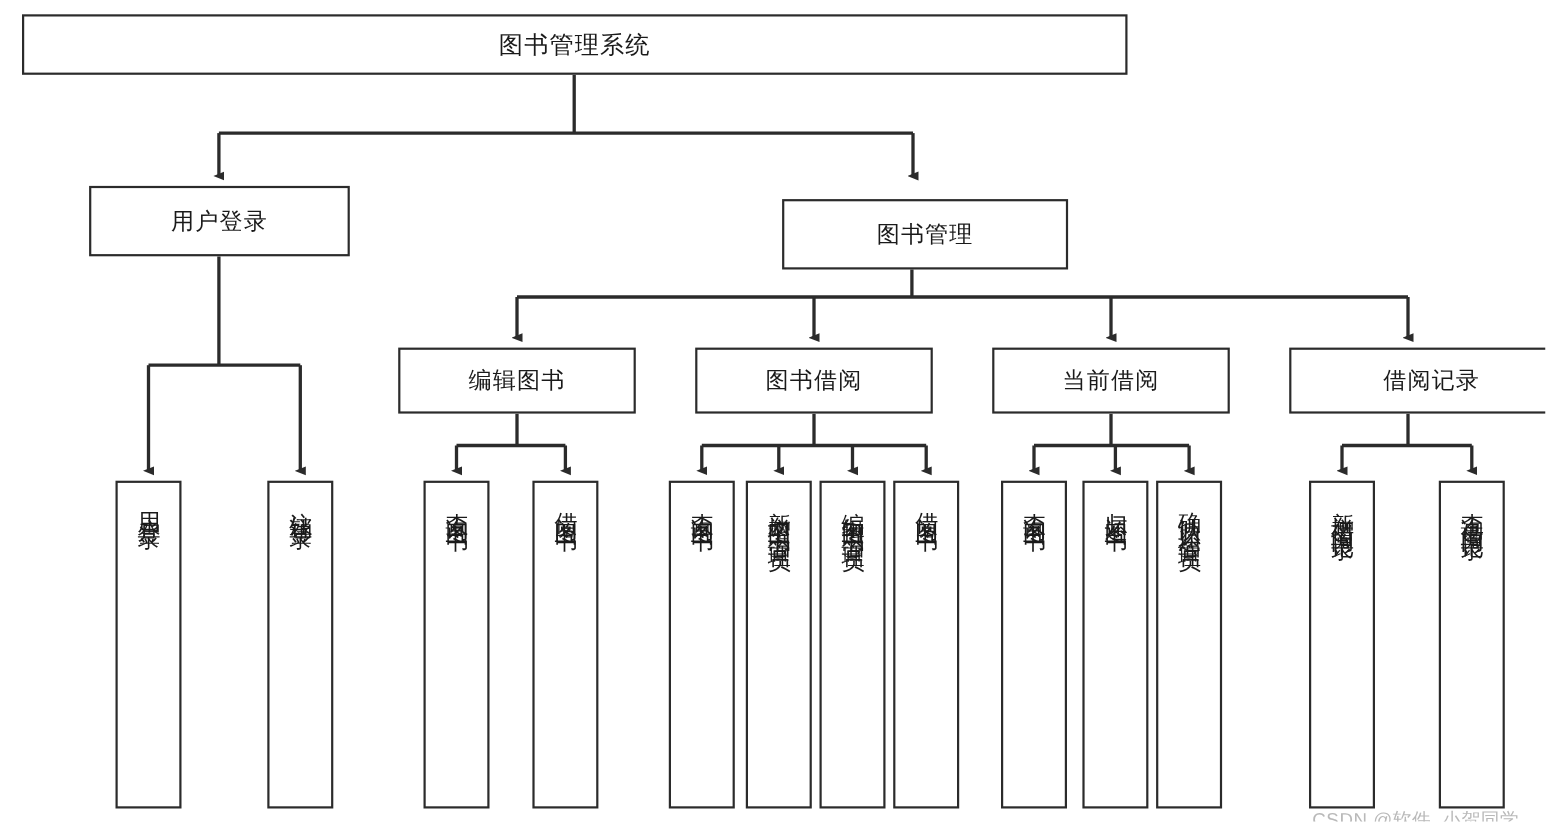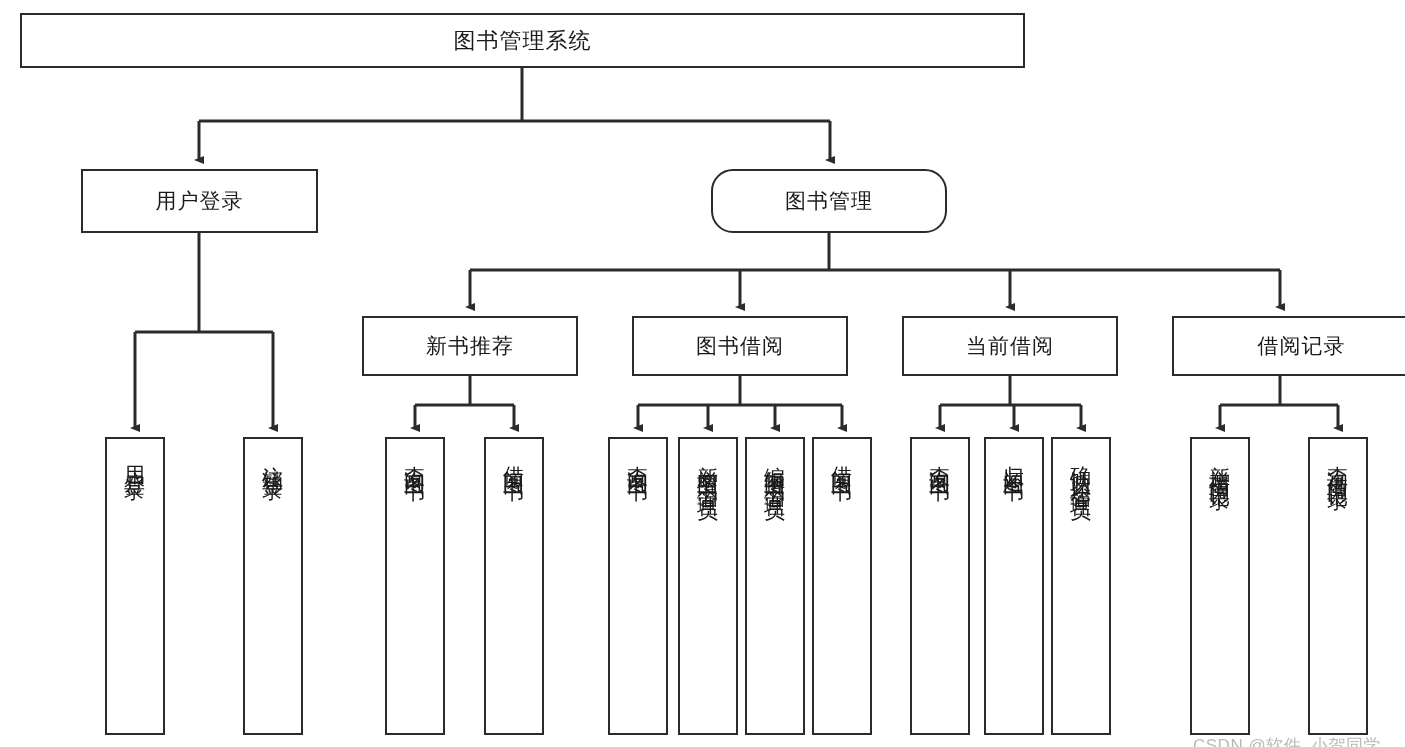--- a/index.html
+++ b/index.html
@@ -127,26 +127,26 @@
     </g>
   </svg>
 
   <div class="node horiz root" style="left:20px; top:13px; width:1005px; height:55px;">
     <span>图书管理系统</span>
   </div>
 
   <div class="node horiz" style="left:81px; top:169px; width:237px; height:64px;">
     <span>用户登录</span>
   </div>
-  <div class="node horiz" style="left:711px; top:169px; width:236px; height:64px;border-radius:22px;">
+  <div class="node horiz" style="left:711px; top:181px; width:260px; height:64px;">
     <span>图书管理</span>
   </div>
 
   <div class="node horiz" style="left:362px; top:316px; width:216px; height:60px;">
-    <span>新书推荐</span>
+    <span>编辑图书</span>
   </div>
   <div class="node horiz" style="left:632px; top:316px; width:216px; height:60px;">
     <span>图书借阅</span>
   </div>
   <div class="node horiz" style="left:902px; top:316px; width:216px; height:60px;">
     <span>当前借阅</span>
   </div>
   <div class="node horiz" style="left:1172px; top:316px; width:259px; height:60px;">
     <span>借阅记录</span>
   </div>

